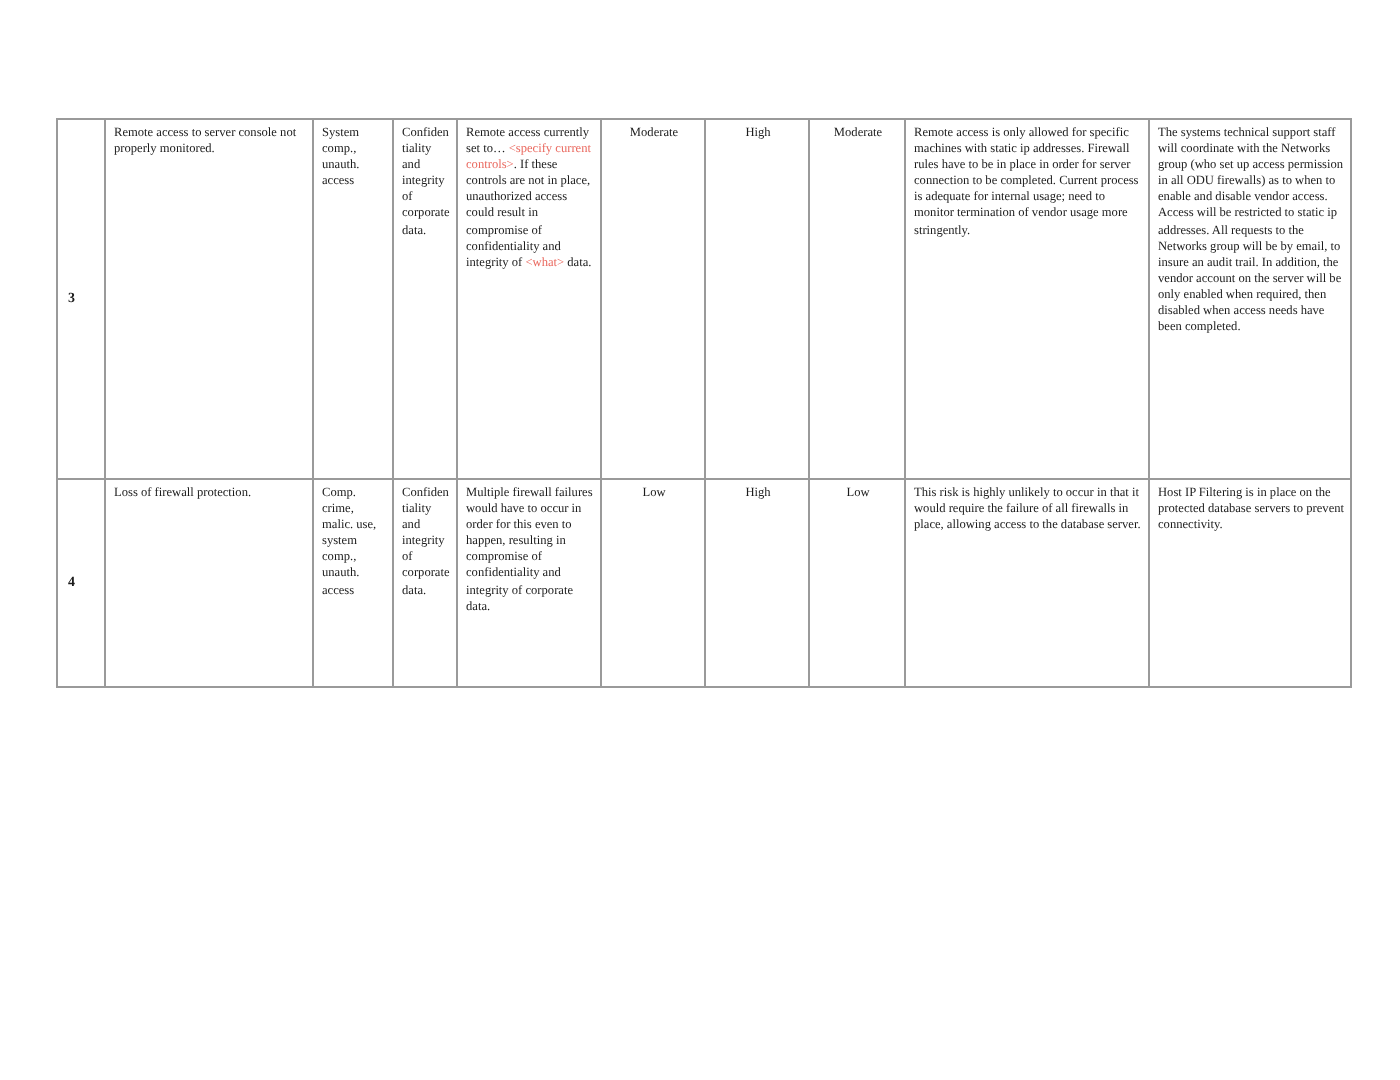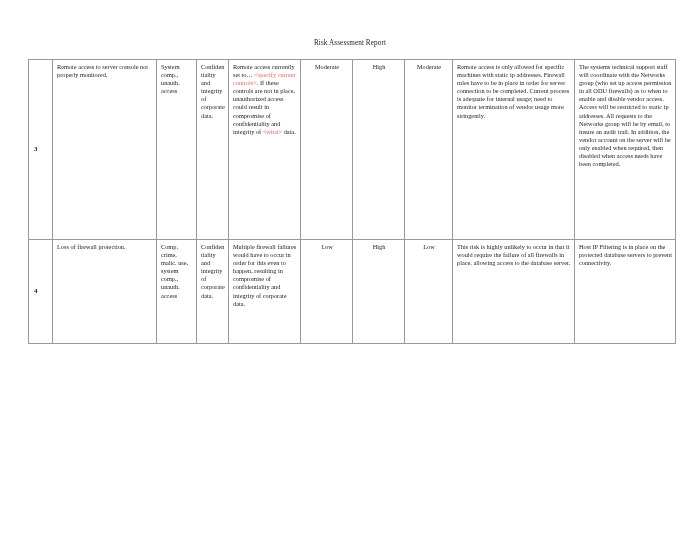--- a/index.html
+++ b/index.html
@@ -89,21 +89,20 @@
   }
   p.cellpara {
     margin: 0;
   }
 </style>
 </head>
 <body>
 
 <div class="page">
 
-  <div class="doc-title">Risk Assessment Report</div>
 
   <table class="risk-table">
     <colgroup>
       <col class="col-num">
       <col class="col-risk">
       <col class="col-threat">
       <col class="col-impact">
       <col class="col-desc">
       <col class="col-r1">
       <col class="col-r2">

